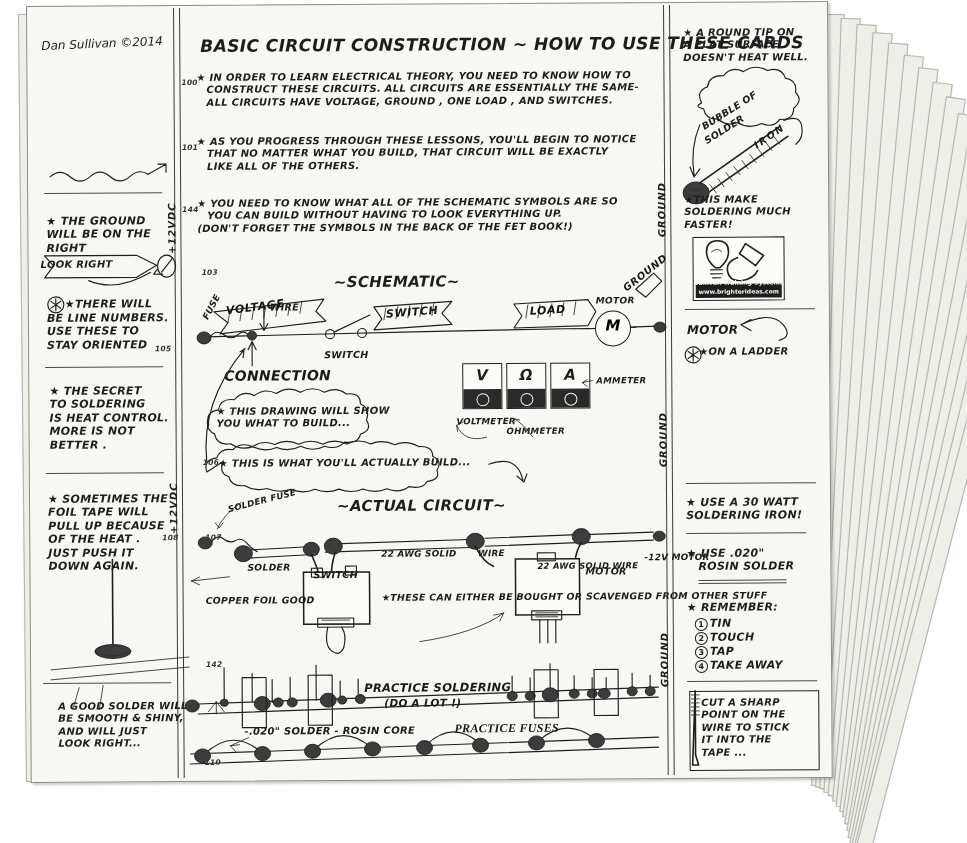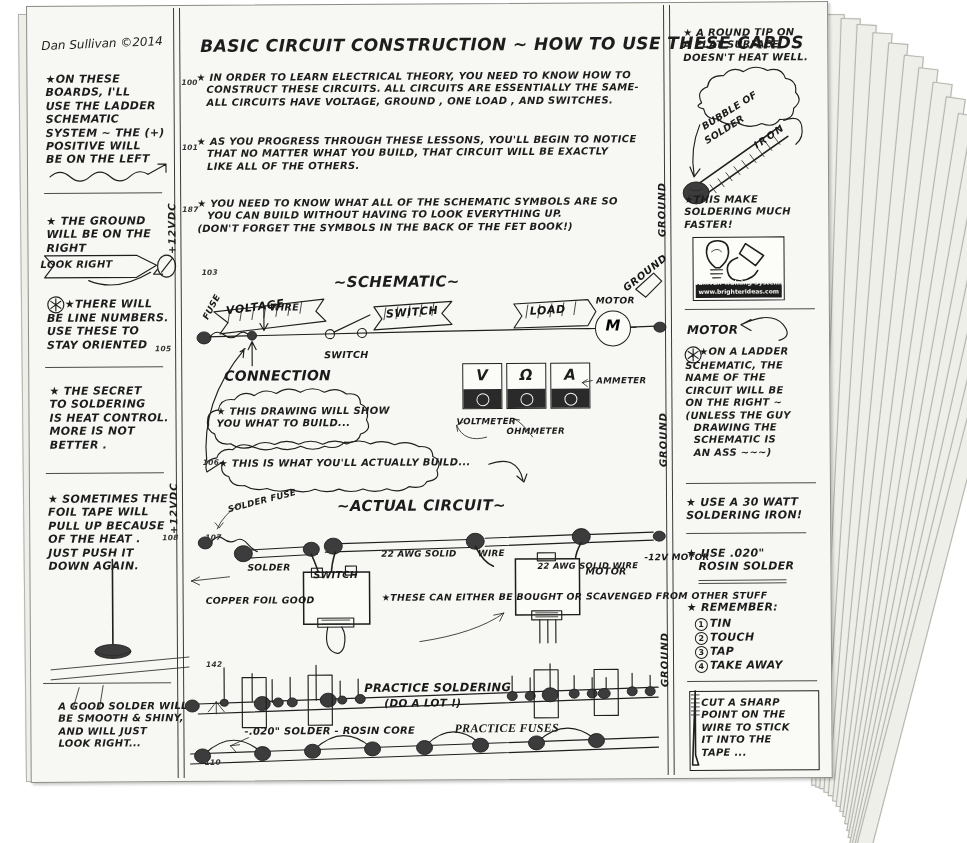--- a/index.html
+++ b/index.html
@@ -114,29 +114,20 @@
     <div class="vrule" style="left:636px;top:2px;width:1.3px;height:770px;"></div>
     <div class="vrule" style="left:642px;top:2px;width:1.3px;height:770px;"></div>
 
     <div id="leftcol">
 
       <div class="note hand" style="left:6px;top:22px;font-size:12px;font-weight:400;letter-spacing:0;
                   transform:rotate(-2deg);">
         <span>Dan Sullivan ©2014</span>
       </div>
 
-      <div class="note hand t11" style="left:10px;top:58px;">
-        <span class="ln">★ON THESE</span>
-        <span class="ln">BOARDS, I'LL</span>
-        <span class="ln">USE THE LADDER</span>
-        <span class="ln">SCHEMATIC</span>
-        <span class="ln">SYSTEM ~ THE (+)</span>
-        <span class="ln">POSITIVE WILL</span>
-        <span class="ln">BE ON THE LEFT</span>
-      </div>
 
       <svg width="140" height="40" style="left:8px;top:148px;">
         <path class="ink" d="M6,14 q10,-9 20,0 q10,9 20,0 q10,-9 20,0 q10,9 20,0 q9,-8 18,-2"></path>
         <path class="ink" d="M104,12 l18,-10 M114,2 l8,0 M122,2 l0,8"></path>
       </svg>
       <div class="hr" style="left:8px;top:178px;width:118px;"></div>
 
       <div class="note hand t11" style="left:10px;top:200px;">
         <span class="ln">★ THE GROUND</span>
         <span class="ln">WILL BE ON THE</span>
@@ -241,21 +232,21 @@
         <span class="ln" style="margin-left:10px;">THAT NO MATTER WHAT YOU BUILD, THAT CIRCUIT WILL BE EXACTLY</span>
         <span class="ln" style="margin-left:10px;">LIKE ALL OF THE OTHERS.</span>
       </div>
       <div class="linenum hand" style="left:-1px;top:133px;">101</div>
 
       <div class="note hand t10" style="left:14px;top:188px;">
         <span class="ln">★ YOU NEED TO KNOW WHAT ALL OF THE SCHEMATIC SYMBOLS ARE SO</span>
         <span class="ln" style="margin-left:10px;">YOU CAN BUILD WITHOUT HAVING TO LOOK EVERYTHING UP.</span>
         <span class="ln">(DON'T FORGET THE SYMBOLS IN THE BACK OF THE FET BOOK!)</span>
       </div>
-      <div class="linenum hand" style="left:-1px;top:195px;">187</div>
+      <div class="linenum hand" style="left:-1px;top:195px;">144</div>
 
       <div class="linenum hand" style="left:18px;top:258px;">103</div>
 
       <div class="title hand" style="left:150px;top:264px;font-size:15px;">
         <span>~SCHEMATIC~</span>
       </div>
 
       <svg width="483" height="220" style="left:0;top:280px;">
 
         <path class="ink" d="M22,47 L130,45 L240,43 L380,41 L404,41"></path>
@@ -636,30 +627,20 @@
         <path class="ink" d="M6,10 q30,-14 42,0 q10,12 -4,16 M6,10 l10,-5 M6,10 l10,6"></path>
       </svg>
 
       <svg width="22" height="20" style="left:6px;top:336px;">
         <circle class="ink" cx="10" cy="10" r="8"></circle>
         <path class="ink" d="M10,4 L10,16 M5,6.5 L15,13.5 M15,6.5 L5,13.5"></path>
       </svg>
       <div class="note hand t10" style="left:22px;top:337px;">
         <span class="ln">★ON A LADDER</span>
       </div>
-      <div class="note hand t10" style="left:8px;top:351px;">
-        <span class="ln">SCHEMATIC, THE</span>
-        <span class="ln">NAME OF THE</span>
-        <span class="ln">CIRCUIT WILL BE</span>
-        <span class="ln">ON THE RIGHT ~</span>
-        <span class="ln">(UNLESS THE GUY</span>
-        <span class="ln" style="margin-left:8px;">DRAWING THE</span>
-        <span class="ln" style="margin-left:8px;">SCHEMATIC IS</span>
-        <span class="ln" style="margin-left:8px;">AN ASS ~~~)</span>
-      </div>
 
       <div class="hr" style="left:8px;top:474px;width:130px;"></div>
 
       <div class="note hand t11" style="left:8px;top:487px;">
         <span class="ln">★ USE A 30 WATT</span>
         <span class="ln">SOLDERING IRON!</span>
       </div>
       <div class="hr" style="left:8px;top:524px;width:120px;"></div>
 
       <div class="note hand t11" style="left:8px;top:538px;">

